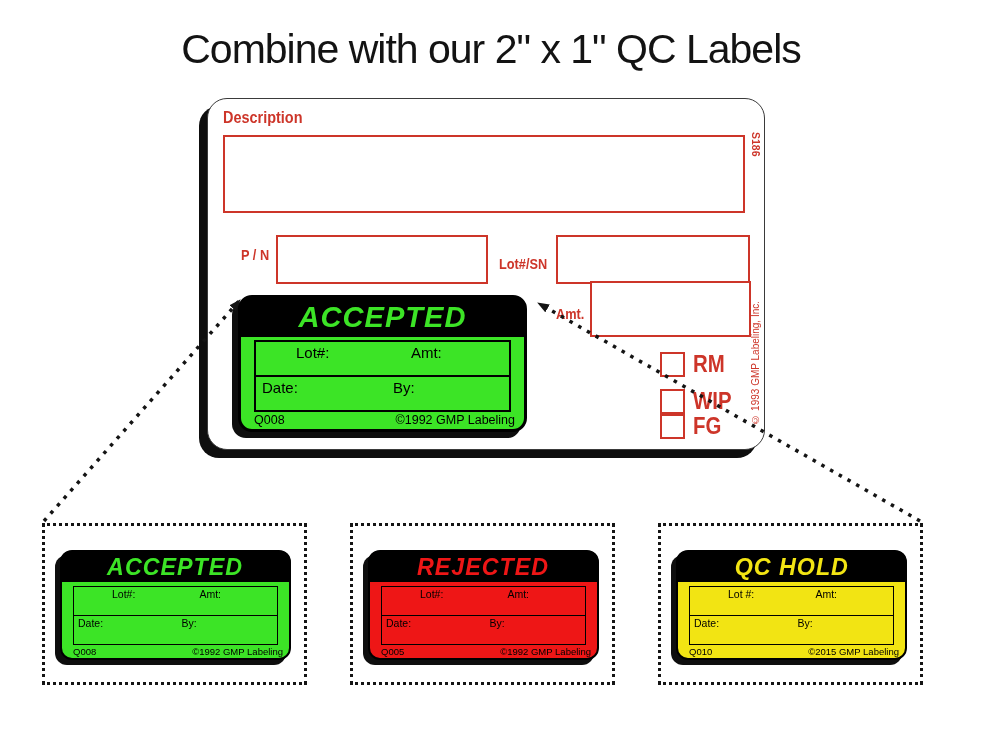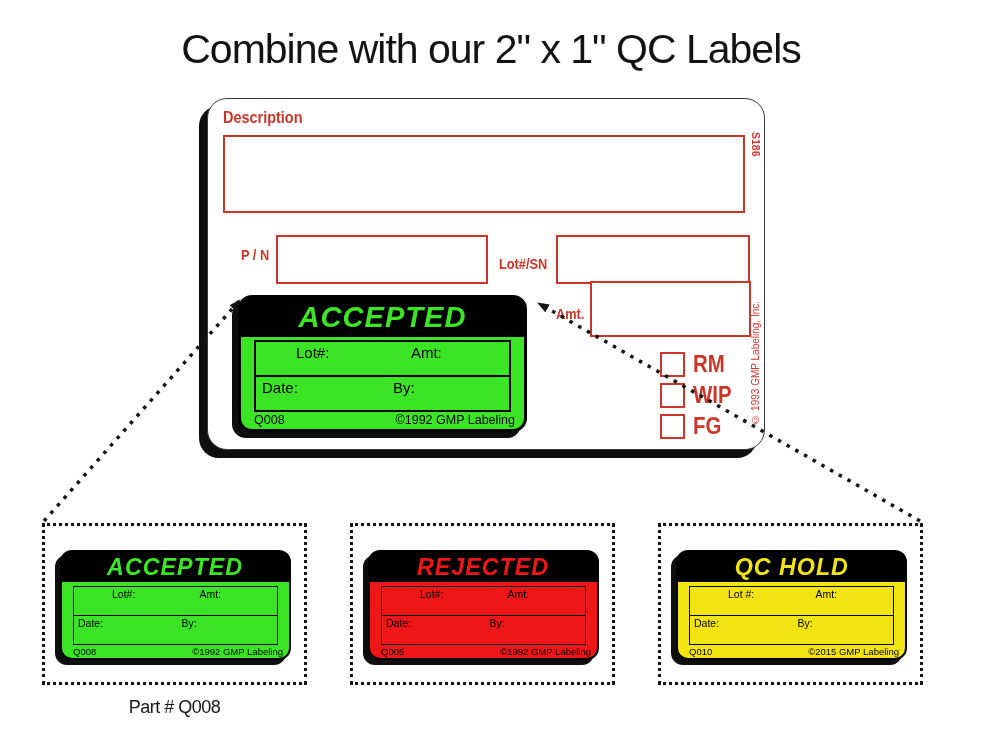--- a/index.html
+++ b/index.html
@@ -20,21 +20,21 @@
   .desc-label{left:15px;top:9px;font-size:17px;}
   .desc-box{left:15px;top:36px;width:518px;height:74px;}
   .s186{right:2px;top:33px;writing-mode:vertical-rl;font-size:10.5px;font-weight:700;}
   .pn-label{left:33px;top:147px;font-size:15px;}
   .pn-box{left:68px;top:136px;width:208px;height:45px;}
   .lotsn-label{left:291px;top:148px;font-size:15px;margin-top:8px;}
   .lotsn-box{left:348px;top:136px;width:190px;height:45px;}
   .amt-label{left:348px;top:206px;font-size:15px;}
   .amt-box{left:382px;top:182px;width:157px;height:52px;}
   .chk{left:452px;display:flex;align-items:center;gap:8px;}
-  .chk-rm{top:251px;}.chk-wip{top:282px;}.chk-fg{top:313px;}
+  .chk-rm{top:251px;}.chk-wip{top:288px;}.chk-fg{top:313px;}
   .chk-box{width:21px;height:21px;border:2.5px solid currentColor;background:#fff;}
   .chk-label{font-size:24px;font-weight:700;transform:scaleX(.85);transform-origin:0 50%;}
   .card-copy{right:3px;bottom:24px;writing-mode:vertical-rl;transform:rotate(180deg);
              font-size:10px;white-space:nowrap;}
 
   
   .qc-label{position:absolute;border:3px solid #000;background:#3ce426;box-sizing:border-box;}
   .qc-head{position:absolute;left:-1px;right:-1px;top:-1px;background:#000;
            display:flex;align-items:center;justify-content:center;}
   .qc-title{font-style:italic;font-weight:700;letter-spacing:1px;transform:scaleX(.97);white-space:nowrap;}
@@ -192,21 +192,20 @@
           <span class="qc-cell c2">By:</span>
         </div>
       </div>
       <div class="qc-foot">
         <span>Q010</span>
         <span>©2015 GMP Labeling</span>
       </div>
     </div>
   </div>
 
-  <div class="caption cap-1">Part # Q008</div>
 
   <svg class="connectors" width="982" height="742" viewBox="0 0 982 742">
     <defs>
       <marker id="ah" markerUnits="userSpaceOnUse" markerWidth="14" markerHeight="11" refX="11" refY="4.5" orient="auto">
         <path d="M0,0 L12,4.5 L0,9 Z" fill="#141414"></path>
       </marker>
     </defs>
     <line x1="44" y1="521" x2="240" y2="300" stroke="#141414" stroke-width="3.5" stroke-dasharray="3.5 6.5" marker-end="url(#ah)"></line>
     <line x1="920" y1="521" x2="538" y2="303" stroke="#141414" stroke-width="3.5" stroke-dasharray="3.5 6.5" marker-end="url(#ah)"></line>
   </svg>

